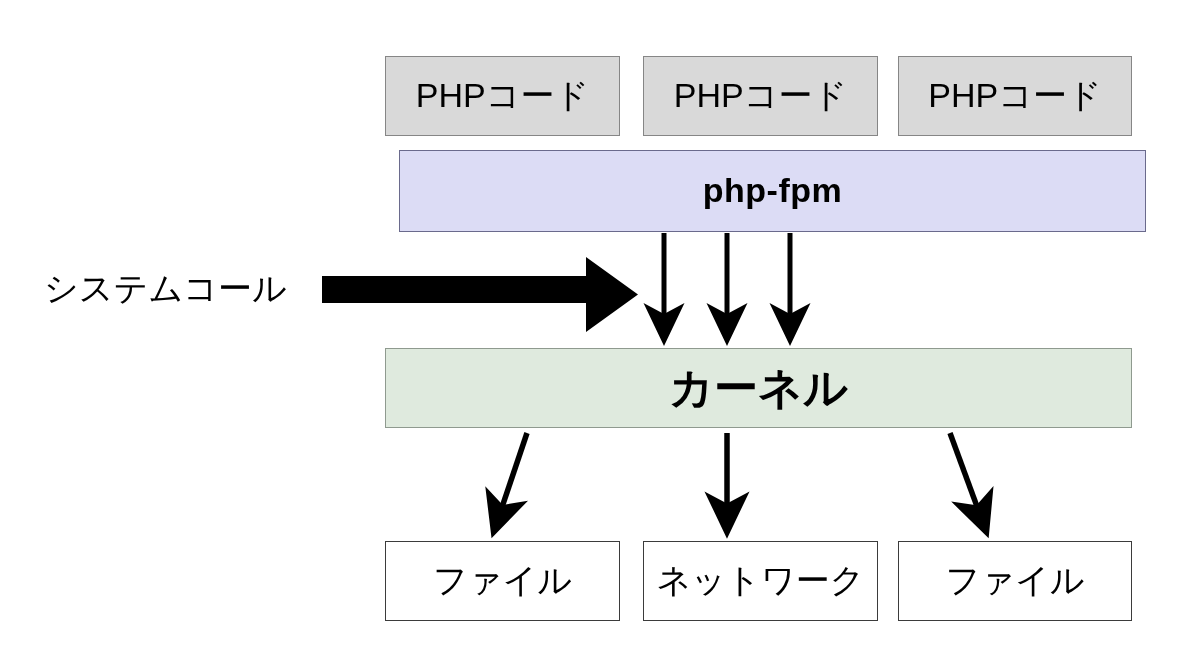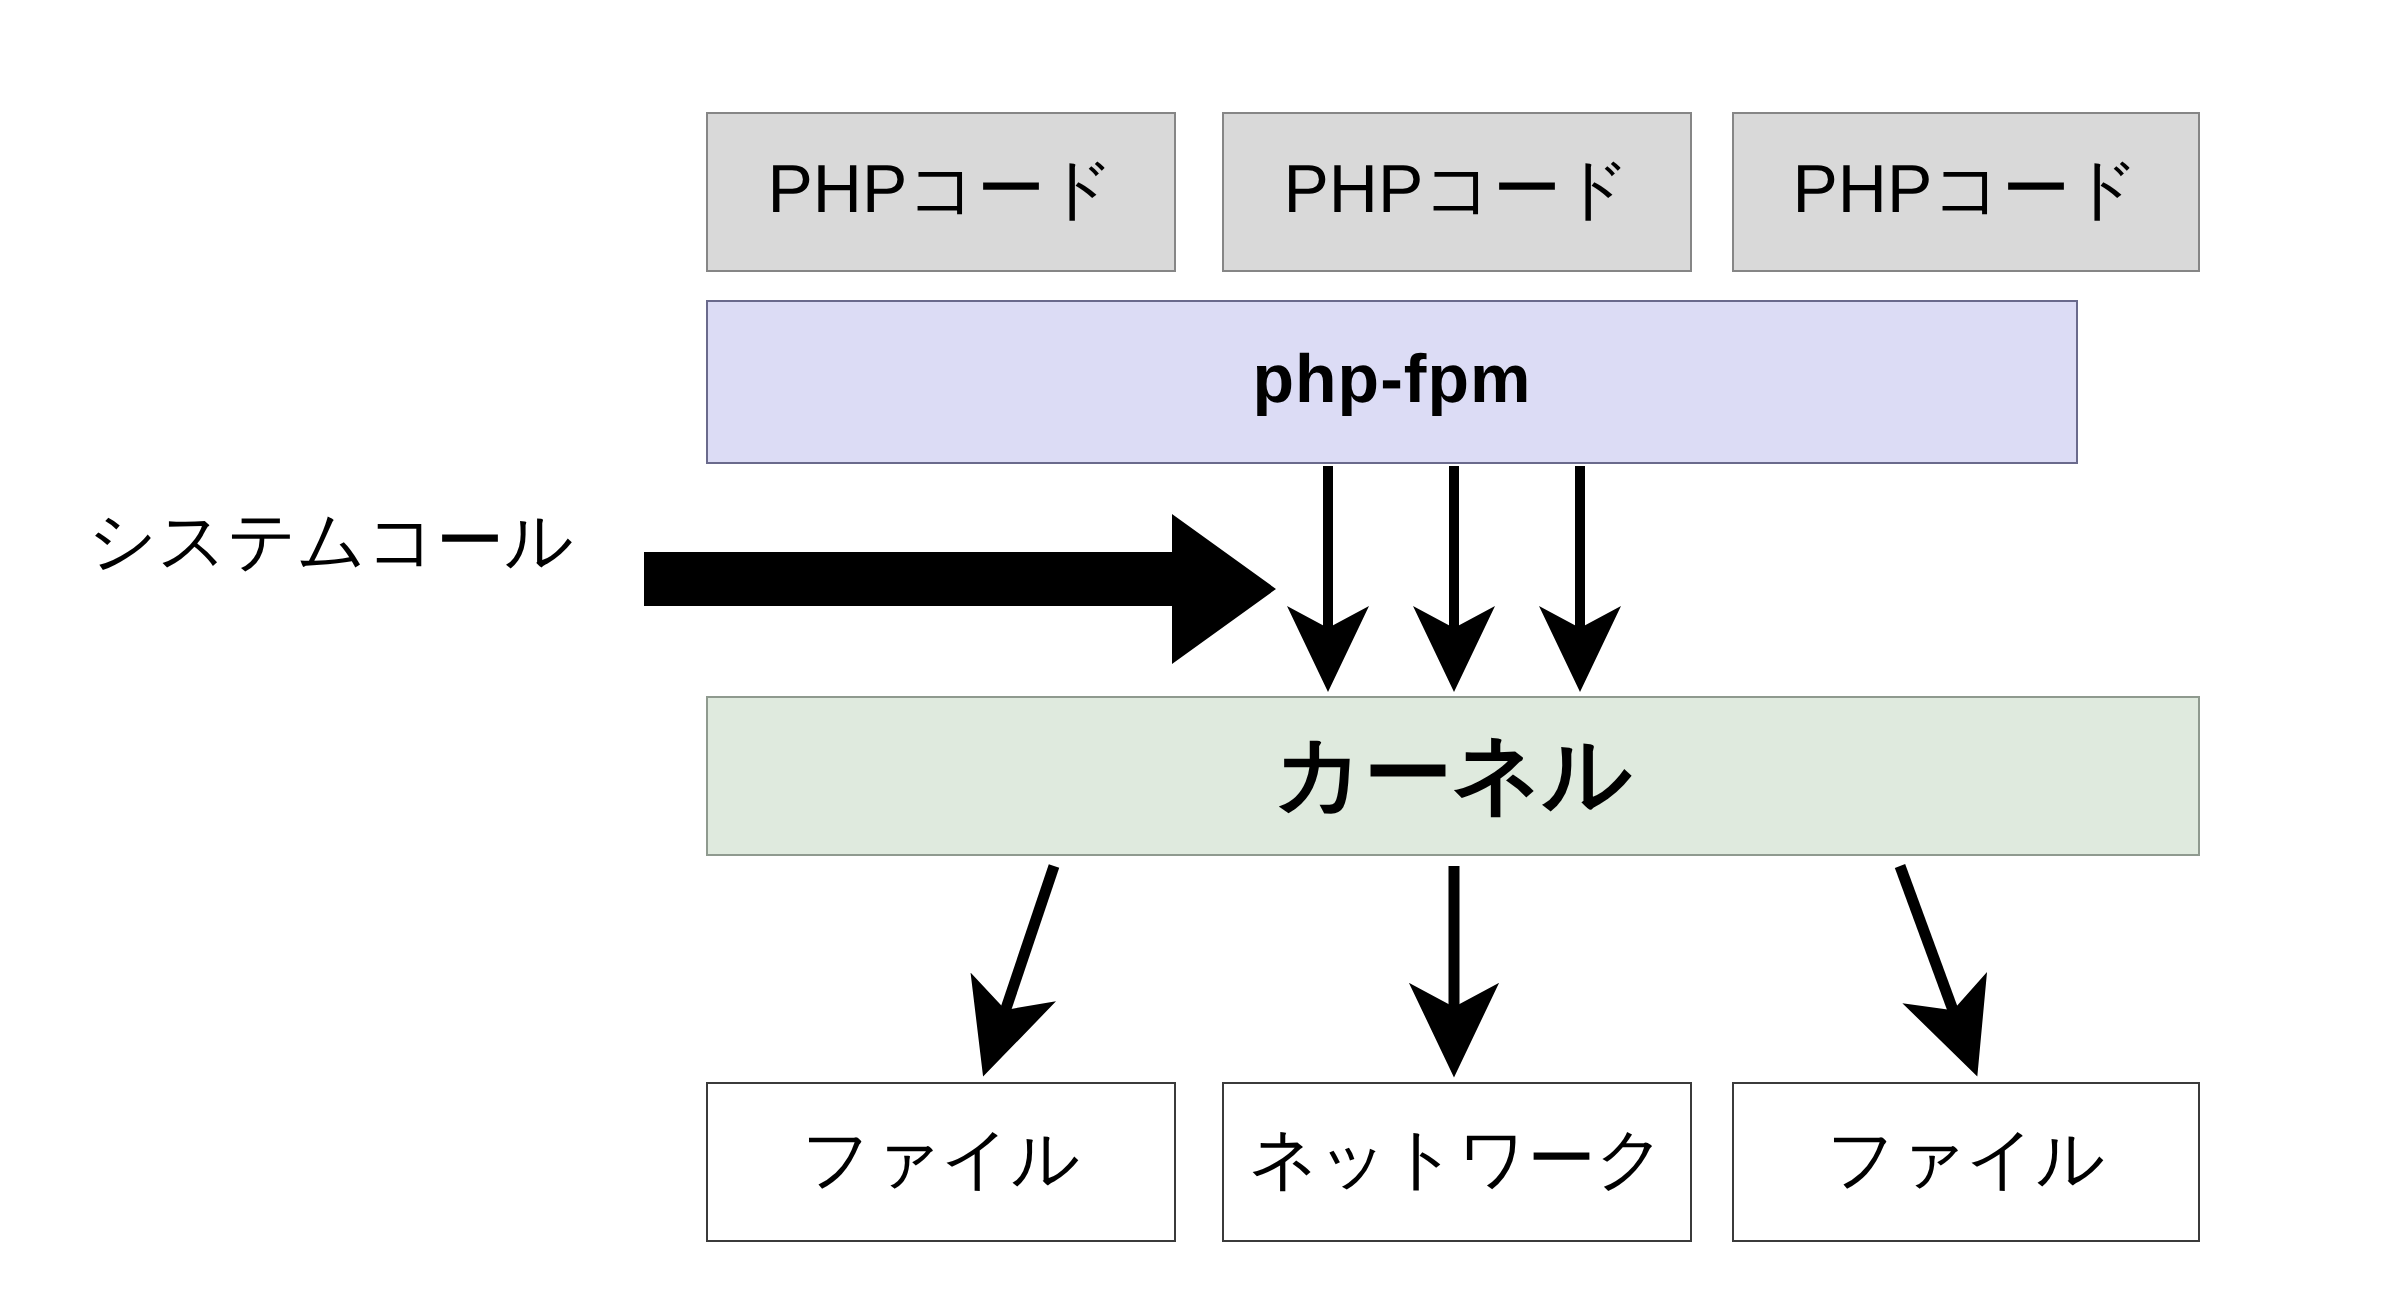--- a/index.html
+++ b/index.html
@@ -24,38 +24,39 @@
     height: 655px;
   }
   .node {
     position: absolute;
     box-sizing: border-box;
     display: flex;
     align-items: center;
     justify-content: center;
     text-align: left;
     line-height: 1.1;
+    margin-left: 32px;
   }
   .node-php {
     height: 80px;
     top: 56px;
     background: #d9d9d9;
     border: 1.5px solid #868686;
     font-size: 34px;
     font-weight: 400;
     color: #000000;
   }
   #node-php-1 { left: 353px; width: 235px; }
   #node-php-2 { left: 611px; width: 235px; }
   #node-php-3 { left: 866px; width: 234px; }
 
   #node-php-fpm {
-    left: 353px;
+    left: 367px;
     top: 150px;
-    width: 686px;
+    width: 747px;
     height: 82px;
     background: #dcdcf5;
     border: 1.5px solid #6a6a8c;
     font-size: 34px;
     font-weight: 700;
     letter-spacing: 0.5px;
   }
 
   #node-kernel {
     left: 353px;
@@ -76,21 +77,21 @@
     font-size: 34px;
     font-weight: 400;
   }
   #node-file    { left: 353px; width: 235px; }
   #node-network { left: 611px; width: 235px; }
   #node-process { left: 866px; width: 234px; }
 
   #syscall-label {
     position: absolute;
     left: 44px;
-    top: 248px;
+    top: 266px;
     width: 276px;
     height: 46px;
     display: flex;
     align-items: center;
     justify-content: flex-start;
     font-size: 34px;
     font-weight: 400;
     white-space: nowrap;
     text-align: right;
   }

